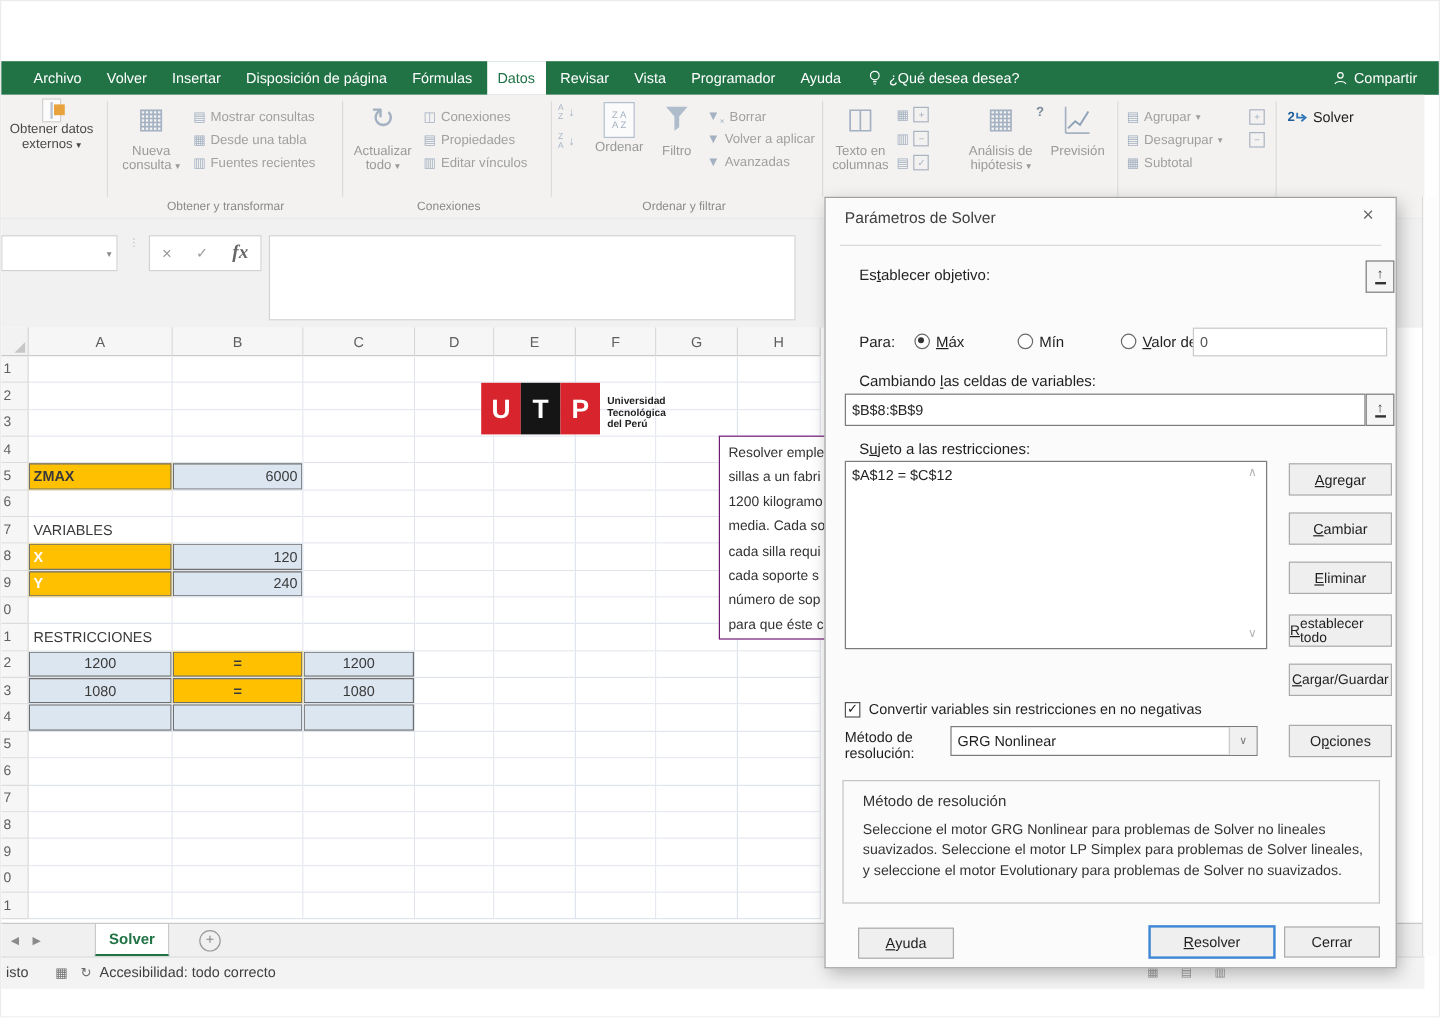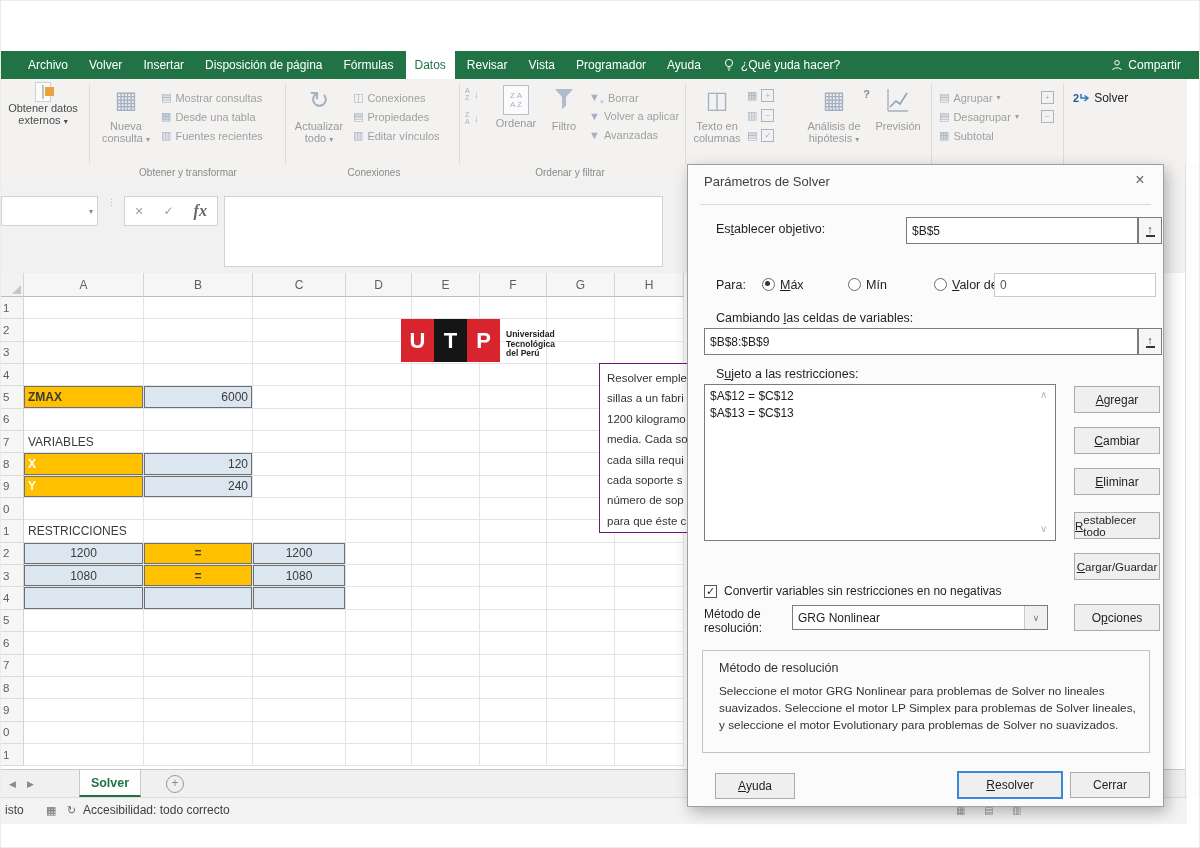--- a/index.html
+++ b/index.html
@@ -128,21 +128,21 @@
         <span class="tab">Revisar</span>
         <span class="tab">Vista</span>
         <span class="tab">Programador</span>
         <span class="tab">Ayuda</span>
       </div>
     <div id="tellme">
       <svg width="12" height="14" viewBox="0 0 12 14">
           <circle cx="6" cy="5" r="3.6" fill="none" stroke="#fff" stroke-width="1"></circle>
           <path d="M4.5 10h3M5 12h2" stroke="#fff" stroke-width="1"></path>
         </svg>
-      <span>¿Qué yuda hacer?</span>
+      <span>¿Qué desea desea?</span>
     </div>
     <div id="share">
       <svg width="12" height="12" viewBox="0 0 12 12">
           <circle cx="6" cy="3.8" r="2.3" fill="none" stroke="#fff" stroke-width="1"></circle>
           <path d="M1.5 11c.9-2.8 8.1-2.8 9 0" fill="none" stroke="#fff" stroke-width="1"></path>
         </svg>
       <span>Compartir</span>
     </div>
   </div>
 
@@ -544,21 +544,20 @@
   </div>
 
   <div id="scrollstrip"></div>
 
   <div id="dialog">
     <div id="dlg-title">Parámetros de Solver</div>
     <div id="dlg-close">×</div>
     <div class="hline"></div>
 
     <div class="dlbl" style="left:28px;top:57px;">Es<u>t</u>ablecer objetivo:</div>
-    <div class="dinput" style="left:218px;top:52px;width:232px;height:27px;">$B$5</div>
     <div class="refedit" style="left:450px;top:52px;height:27px;">
         <b>↑</b>
         <span class="refbar"></span>
       </div>
 
     <div class="dlbl" style="left:28px;top:113px;">Para:</div>
     <span class="radio sel" style="left:74px;top:113px;"></span>
     <div class="dlbl" style="left:92px;top:113px;"><u>M</u>áx</div>
     <span class="radio" style="left:160px;top:113px;"></span>
     <div class="dlbl" style="left:178px;top:113px;">Mín</div>
@@ -569,21 +568,20 @@
     <div class="dlbl" style="left:28px;top:146px;">Cambiando <u>l</u>as celdas de variables:</div>
     <div class="dinput" style="left:16px;top:163px;width:434px;height:27px;">$B$8:$B$9</div>
     <div class="refedit" style="left:450px;top:163px;height:27px;">
         <b>↑</b>
         <span class="refbar"></span>
       </div>
 
     <div class="dlbl" style="left:28px;top:202px;">S<u>u</u>jeto a las restricciones:</div>
     <div id="constraint-list">
         <div>$A$12 = $C$12</div>
-        <div>$A$13 = $C$13</div>
       </div>
     <span class="scrollarr" style="left:352px;top:224px;">∧</span>
     <span class="scrollarr" style="left:352px;top:358px;">∨</span>
 
     <div class="dbtn" style="left:386px;top:221px;"><u>A</u>gregar</div>
     <div class="dbtn" style="left:386px;top:262px;"><u>C</u>ambiar</div>
     <div class="dbtn" style="left:386px;top:303px;"><u>E</u>liminar</div>
     <div class="dbtn" style="left:386px;top:347px;font-size:11.5px;"><u>R</u>establecer todo</div>
     <div class="dbtn" style="left:386px;top:388px;font-size:11.5px;"><u>C</u>argar/Guardar</div>
 

